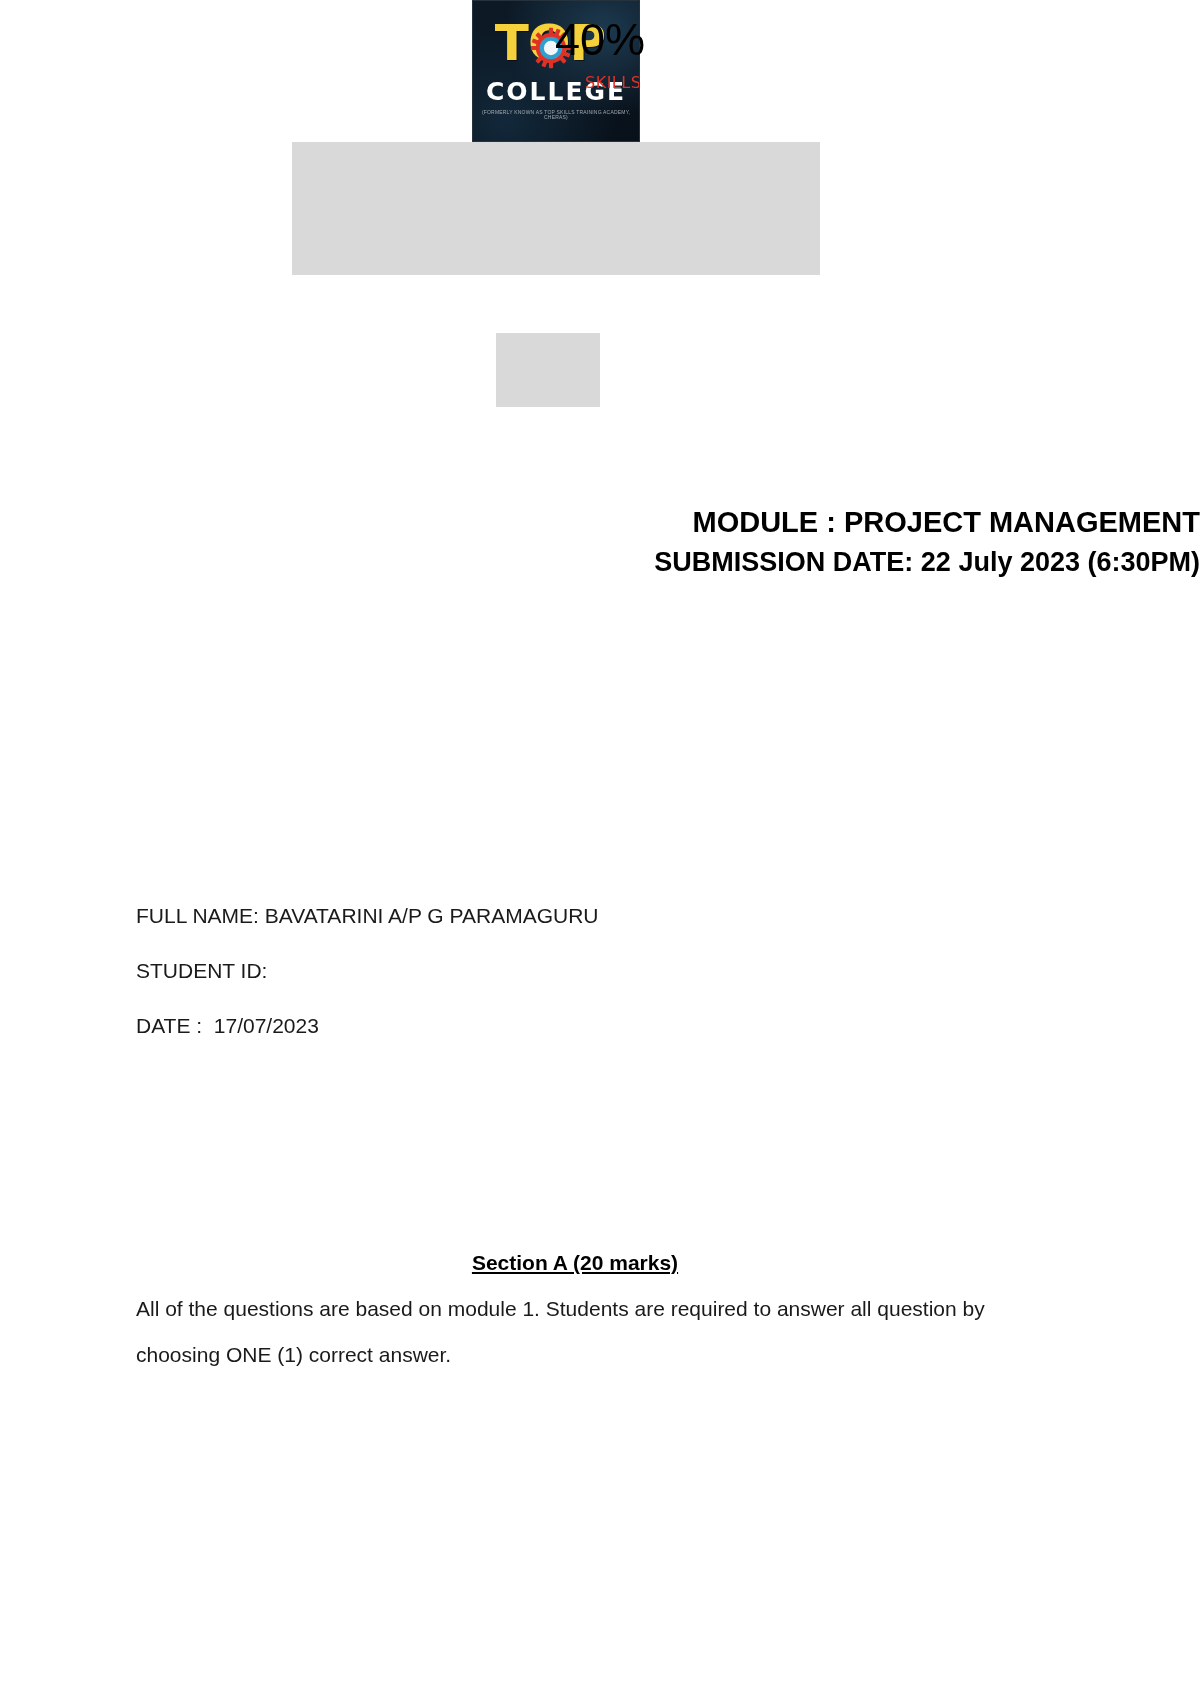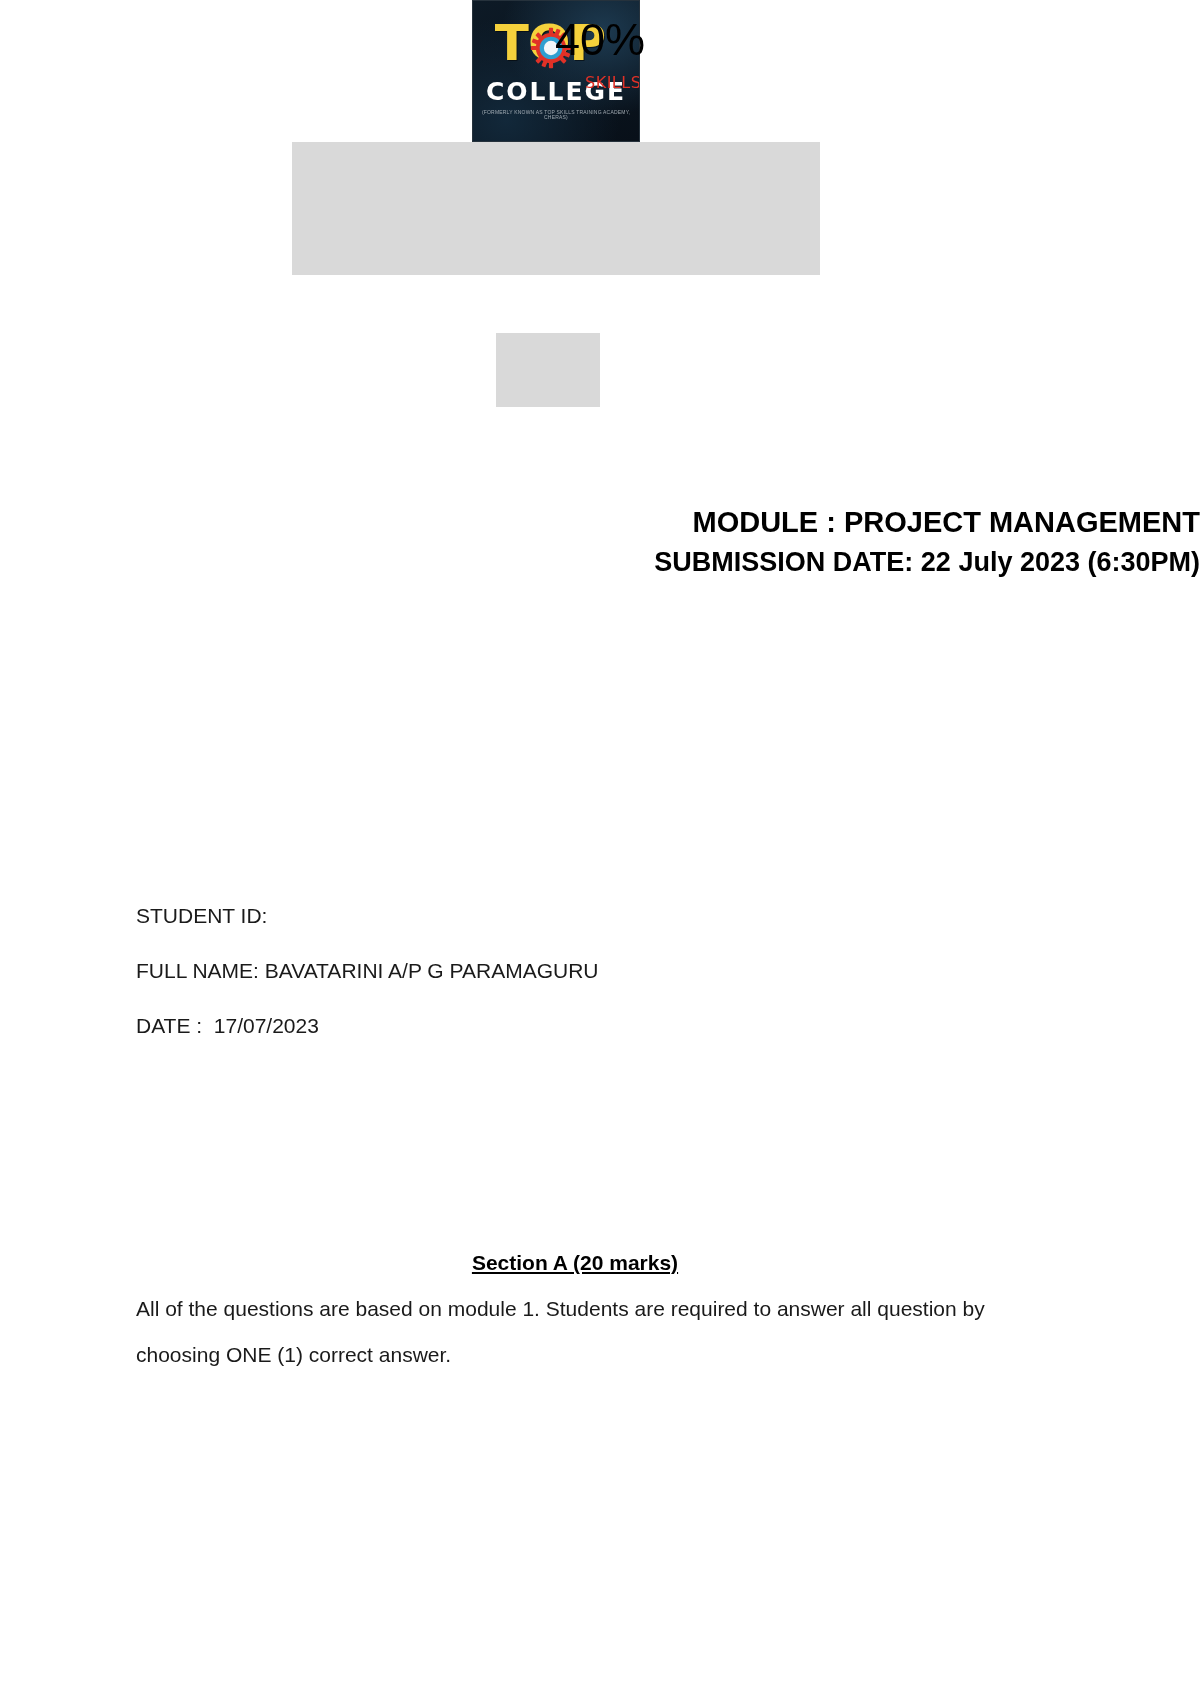--- a/index.html
+++ b/index.html
@@ -239,22 +239,22 @@
 
   <div id="percent-band"></div>
   <div id="percent-text">40%</div>
 
   <div id="module-block">
     <div class="module-line">MODULE : PROJECT MANAGEMENT</div>
     <div class="module-line second">SUBMISSION DATE: 22 July 2023 (6:30PM)</div>
   </div>
 
   <div id="fields">
+    <div class="field-line">FULL NAME: BAVATARINI A/P G PARAMAGURU</div>
     <div class="field-line">STUDENT ID:</div>
-    <div class="field-line">FULL NAME: BAVATARINI A/P G PARAMAGURU</div>
     <div class="field-line">DATE :  17/07/2023</div>
   </div>
 
   <div id="section-a">
     <div id="section-a-heading">Section A (20 marks)</div>
     <div id="section-a-body">
       <span>All of the questions are based on module 1. Students are required to answer all question by choosing </span><b>ONE (1)</b><span> correct answer.</span>
     </div>
   </div>
 

